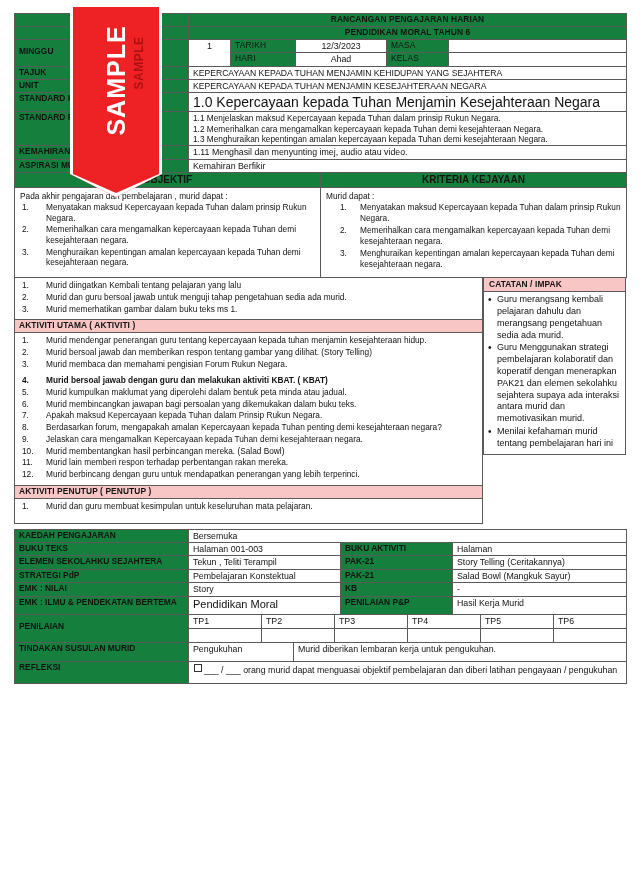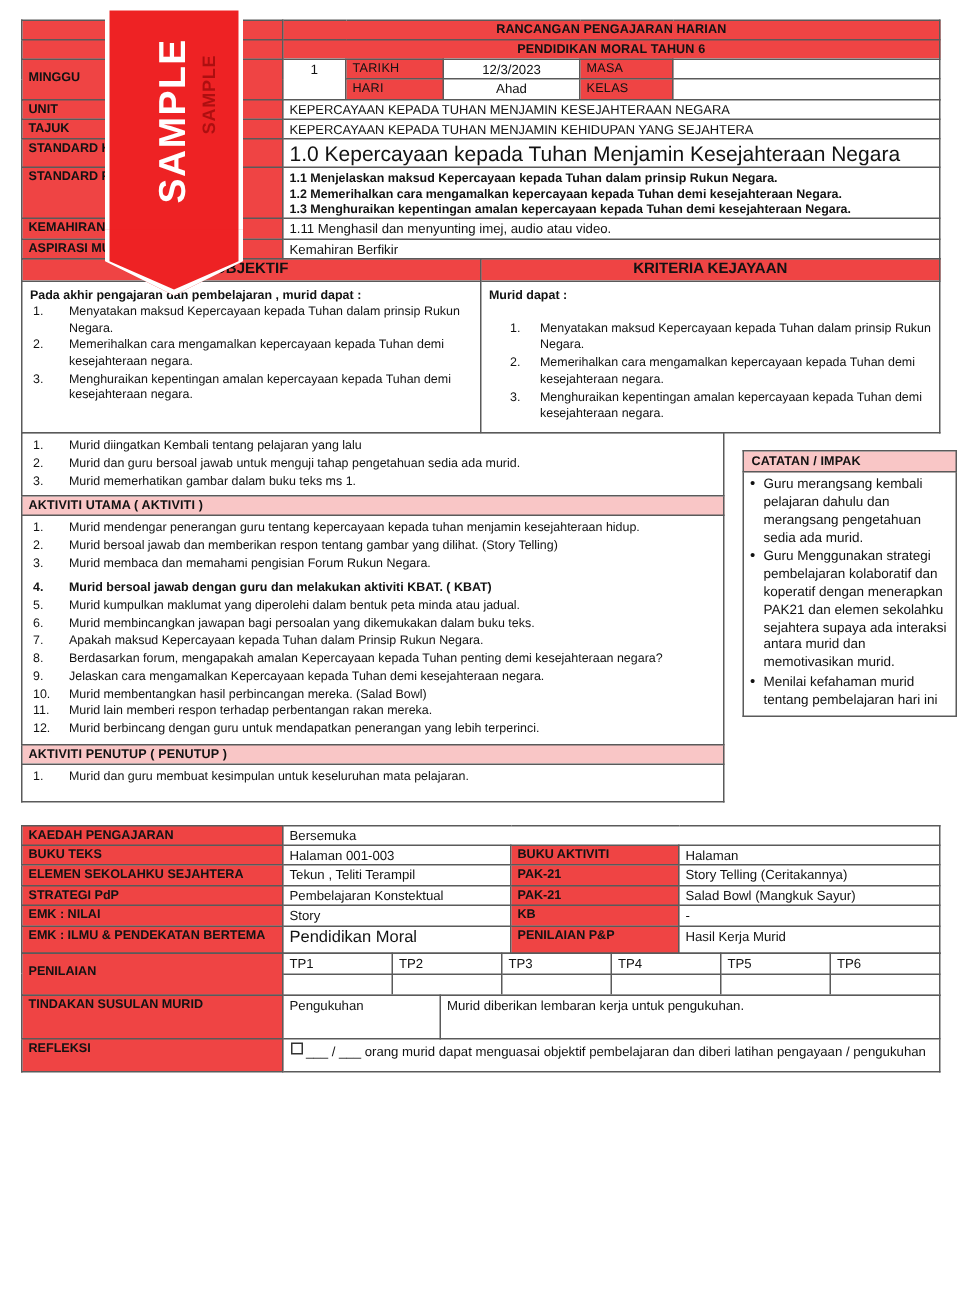--- a/index.html
+++ b/index.html
@@ -15,21 +15,21 @@
   table.grid{border-collapse:collapse;table-layout:fixed;}
   table.grid td{
     border:1px solid #5a5a5a;
     padding:1px 4px;
     font-size:8.4px;
     line-height:1.18;
     color:#121212;
     vertical-align:top;
     word-wrap:break-word;
   }
-  .pink{background:#ef4444;font-weight:bold;}
+  .pink{background:#15803d;font-weight:bold;}
   .white{background:#ffffff;}
   .ctr{text-align:center;}
   .mid{vertical-align:middle;}
   .b{font-weight:normal;}
   .tt{font-size:9.6px;font-weight:normal;letter-spacing:.2px;}
   .hdr-title{font-size:10.2px;font-weight:bold;letter-spacing:.1px;}
   .secthead{background:#f9c6c6;font-weight:bold;font-size:9.4px;letter-spacing:.1px;padding:1.5px 6px;}
   .lbl{font-weight:bold;font-size:8.8px;}
 
   
@@ -48,21 +48,21 @@
   .med{font-size:8.9px;}
 
   ol.num2{margin:0;padding:0;list-style:none;}
   ol.num2>li{position:relative;padding-left:34px;margin:0 0 1.4px 0;font-size:8.3px;line-height:1.3;}
   ol.num2>li>.n{position:absolute;left:14px;top:0;}
 
   ul.bul{margin:0;padding:0;list-style:none;}
   ul.bul>li{position:relative;padding-left:9px;margin:0 0 0.5px 0;font-size:9px;line-height:1.32;}
   ul.bul>li:before{content:"\2022";position:absolute;left:0;top:-1px;font-size:10px;}
 
-  .plainline{font-size:8.3px;line-height:1.25;font-weight:bold;}
+  .plainline{font-size:8.3px;line-height:1.25;}
 
   
   #ribbon{
     position:absolute;left:67px;top:4px;width:98px;height:192px;
     z-index:40;pointer-events:none;
   }
   #ribbon .body{
     position:absolute;left:3px;top:0;width:92px;height:152px;
     background:#ee2224;border:3px solid #ffffff;box-sizing:border-box;
     border-bottom:none;
@@ -136,26 +136,26 @@
     </tbody>
       </table>
 
     <table class="grid" style="width:612px;margin-top:-1px">
       <colgroup>
           <col style="width:174px">
           <col style="width:438px">
         </colgroup>
       <tbody>
           <tr>
+        <td class="pink lbl">TAJUK</td>
+        <td class="white" style="font-size:8.6px">KEPERCAYAAN KEPADA TUHAN MENJAMIN KEHIDUPAN YANG SEJAHTERA</td>
+      </tr>
+      <tr>
         <td class="pink lbl">UNIT</td>
         <td class="white" style="font-size:8.6px">KEPERCAYAAN KEPADA TUHAN MENJAMIN KESEJAHTERAAN NEGARA</td>
-      </tr>
-      <tr>
-        <td class="pink lbl">TAJUK</td>
-        <td class="white" style="font-size:8.6px">KEPERCAYAAN KEPADA TUHAN MENJAMIN KEHIDUPAN YANG SEJAHTERA</td>
       </tr>
       <tr>
         <td class="pink lbl">STANDARD KANDUNGAN</td>
         <td class="white" style="font-size:14px">1.0 Kepercayaan kepada Tuhan Menjamin Kesejahteraan Negara</td>
       </tr>
       <tr>
         <td class="pink lbl">STANDARD PEMBELAJARAN</td>
         <td class="white">
           <div class="plainline">1.1 Menjelaskan maksud Kepercayaan kepada Tuhan dalam prinsip Rukun Negara.</div>
           <div class="plainline">1.2 Memerihalkan cara mengamalkan kepercayaan kepada Tuhan demi kesejahteraan Negara.</div>
@@ -186,21 +186,21 @@
       <tr>
         <td class="white" style="padding:3px 5px 6px 5px">
           <div class="plainline" style="margin-bottom:1px">Pada akhir pengajaran dan pembelajaran , murid dapat :</div>
           <ol class="num">
             <li><span class="n">1.</span><span>Menyatakan maksud Kepercayaan kepada Tuhan dalam prinsip Rukun Negara.</span></li>
             <li><span class="n">2.</span><span>Memerihalkan cara mengamalkan kepercayaan kepada Tuhan demi kesejahteraan negara.</span></li>
             <li><span class="n">3.</span><span>Menghuraikan kepentingan amalan kepercayaan kepada Tuhan demi kesejahteraan negara.</span></li>
           </ol>
         </td>
         <td class="white" style="padding:3px 5px 6px 5px">
-          <div class="plainline" style="margin-bottom:12px">Murid dapat :</div>
+          <div class="plainline" style="margin-bottom:1px">Murid dapat :</div>
           <ol class="num2">
             <li><span class="n">1.</span><span>Menyatakan maksud Kepercayaan kepada Tuhan dalam prinsip Rukun Negara.</span></li>
             <li><span class="n">2.</span><span>Memerihalkan cara mengamalkan kepercayaan kepada Tuhan demi kesejahteraan negara.</span></li>
             <li><span class="n">3.</span><span>Menghuraikan kepentingan amalan kepercayaan kepada Tuhan demi kesejahteraan negara.</span></li>
           </ol>
         </td>
       </tr>
     </tbody>
       </table>
 
@@ -252,21 +252,21 @@
               <td class="white" style="padding:2px 5px 10px 5px">
                 <ol class="num">
                   <li><span class="n">1.</span><span>Murid dan guru membuat kesimpulan untuk keseluruhan mata pelajaran.</span></li>
                 </ol>
               </td>
             </tr>
           </tbody>
               </table>
 
         </td>
-        <td style="padding:12px;border:none;vertical-align:top">
+        <td style="padding:0;border:none;vertical-align:top">
           <table class="grid" style="width:143px;height:100%">
             <tbody>
                   <tr>
               <td class="secthead" style="padding:1.5px 5px">CATATAN / IMPAK</td>
             </tr>
             <tr>
               <td class="white" style="padding:2px 4px 4px 4px">
                 <ul class="bul">
                   <li>Guru merangsang kembali pelajaran dahulu dan merangsang pengetahuan sedia ada murid.</li>
                   <li>Guru  Menggunakan strategi pembelajaran kolaboratif dan koperatif dengan menerapkan PAK21 dan elemen sekolahku sejahtera supaya ada interaksi antara murid dan memotivasikan murid.</li>
@@ -274,21 +274,21 @@
                 </ul>
               </td>
             </tr>
           </tbody>
               </table>
         </td>
       </tr>
     </tbody>
       </table>
 
-    <table class="grid" style="width:612px;margin-top:15px">
+    <table class="grid" style="width:612px;margin-top:5px">
       <colgroup>
         <col style="width:174px">
           <col style="width:152px">
         <col style="width:112px">
           <col style="width:174px">
       </colgroup>
 
       <tbody>
           <tr>
         <td class="pink lbl">KAEDAH PENGAJARAN</td>
@@ -365,21 +365,21 @@
       </table>
 
     <table class="grid" style="width:612px;margin-top:-1px">
       <colgroup>
           <col style="width:174px">
           <col style="width:105px">
           <col style="width:333px">
         </colgroup>
       <tbody>
           <tr>
-        <td class="pink lbl" style="padding-bottom:17px">TINDAKAN SUSULAN MURID</td>
+        <td class="pink lbl" style="padding-bottom:7px">TINDAKAN SUSULAN MURID</td>
         <td class="white" style="font-size:8.8px">Pengukuhan</td>
         <td class="white" style="font-size:8.8px">Murid diberikan lembaran kerja untuk pengukuhan.</td>
       </tr>
       <tr>
         <td class="pink lbl" style="padding-bottom:4px">REFLEKSI</td>
         <td class="white" colspan="2" style="font-size:8.8px;line-height:1.35;padding:2px 5px 6px 5px">
           <span class="chk"></span><span>___ / ___ orang murid dapat menguasai objektif pembelajaran dan diberi latihan pengayaan / pengukuhan</span>
         </td>
       </tr>
     </tbody>

